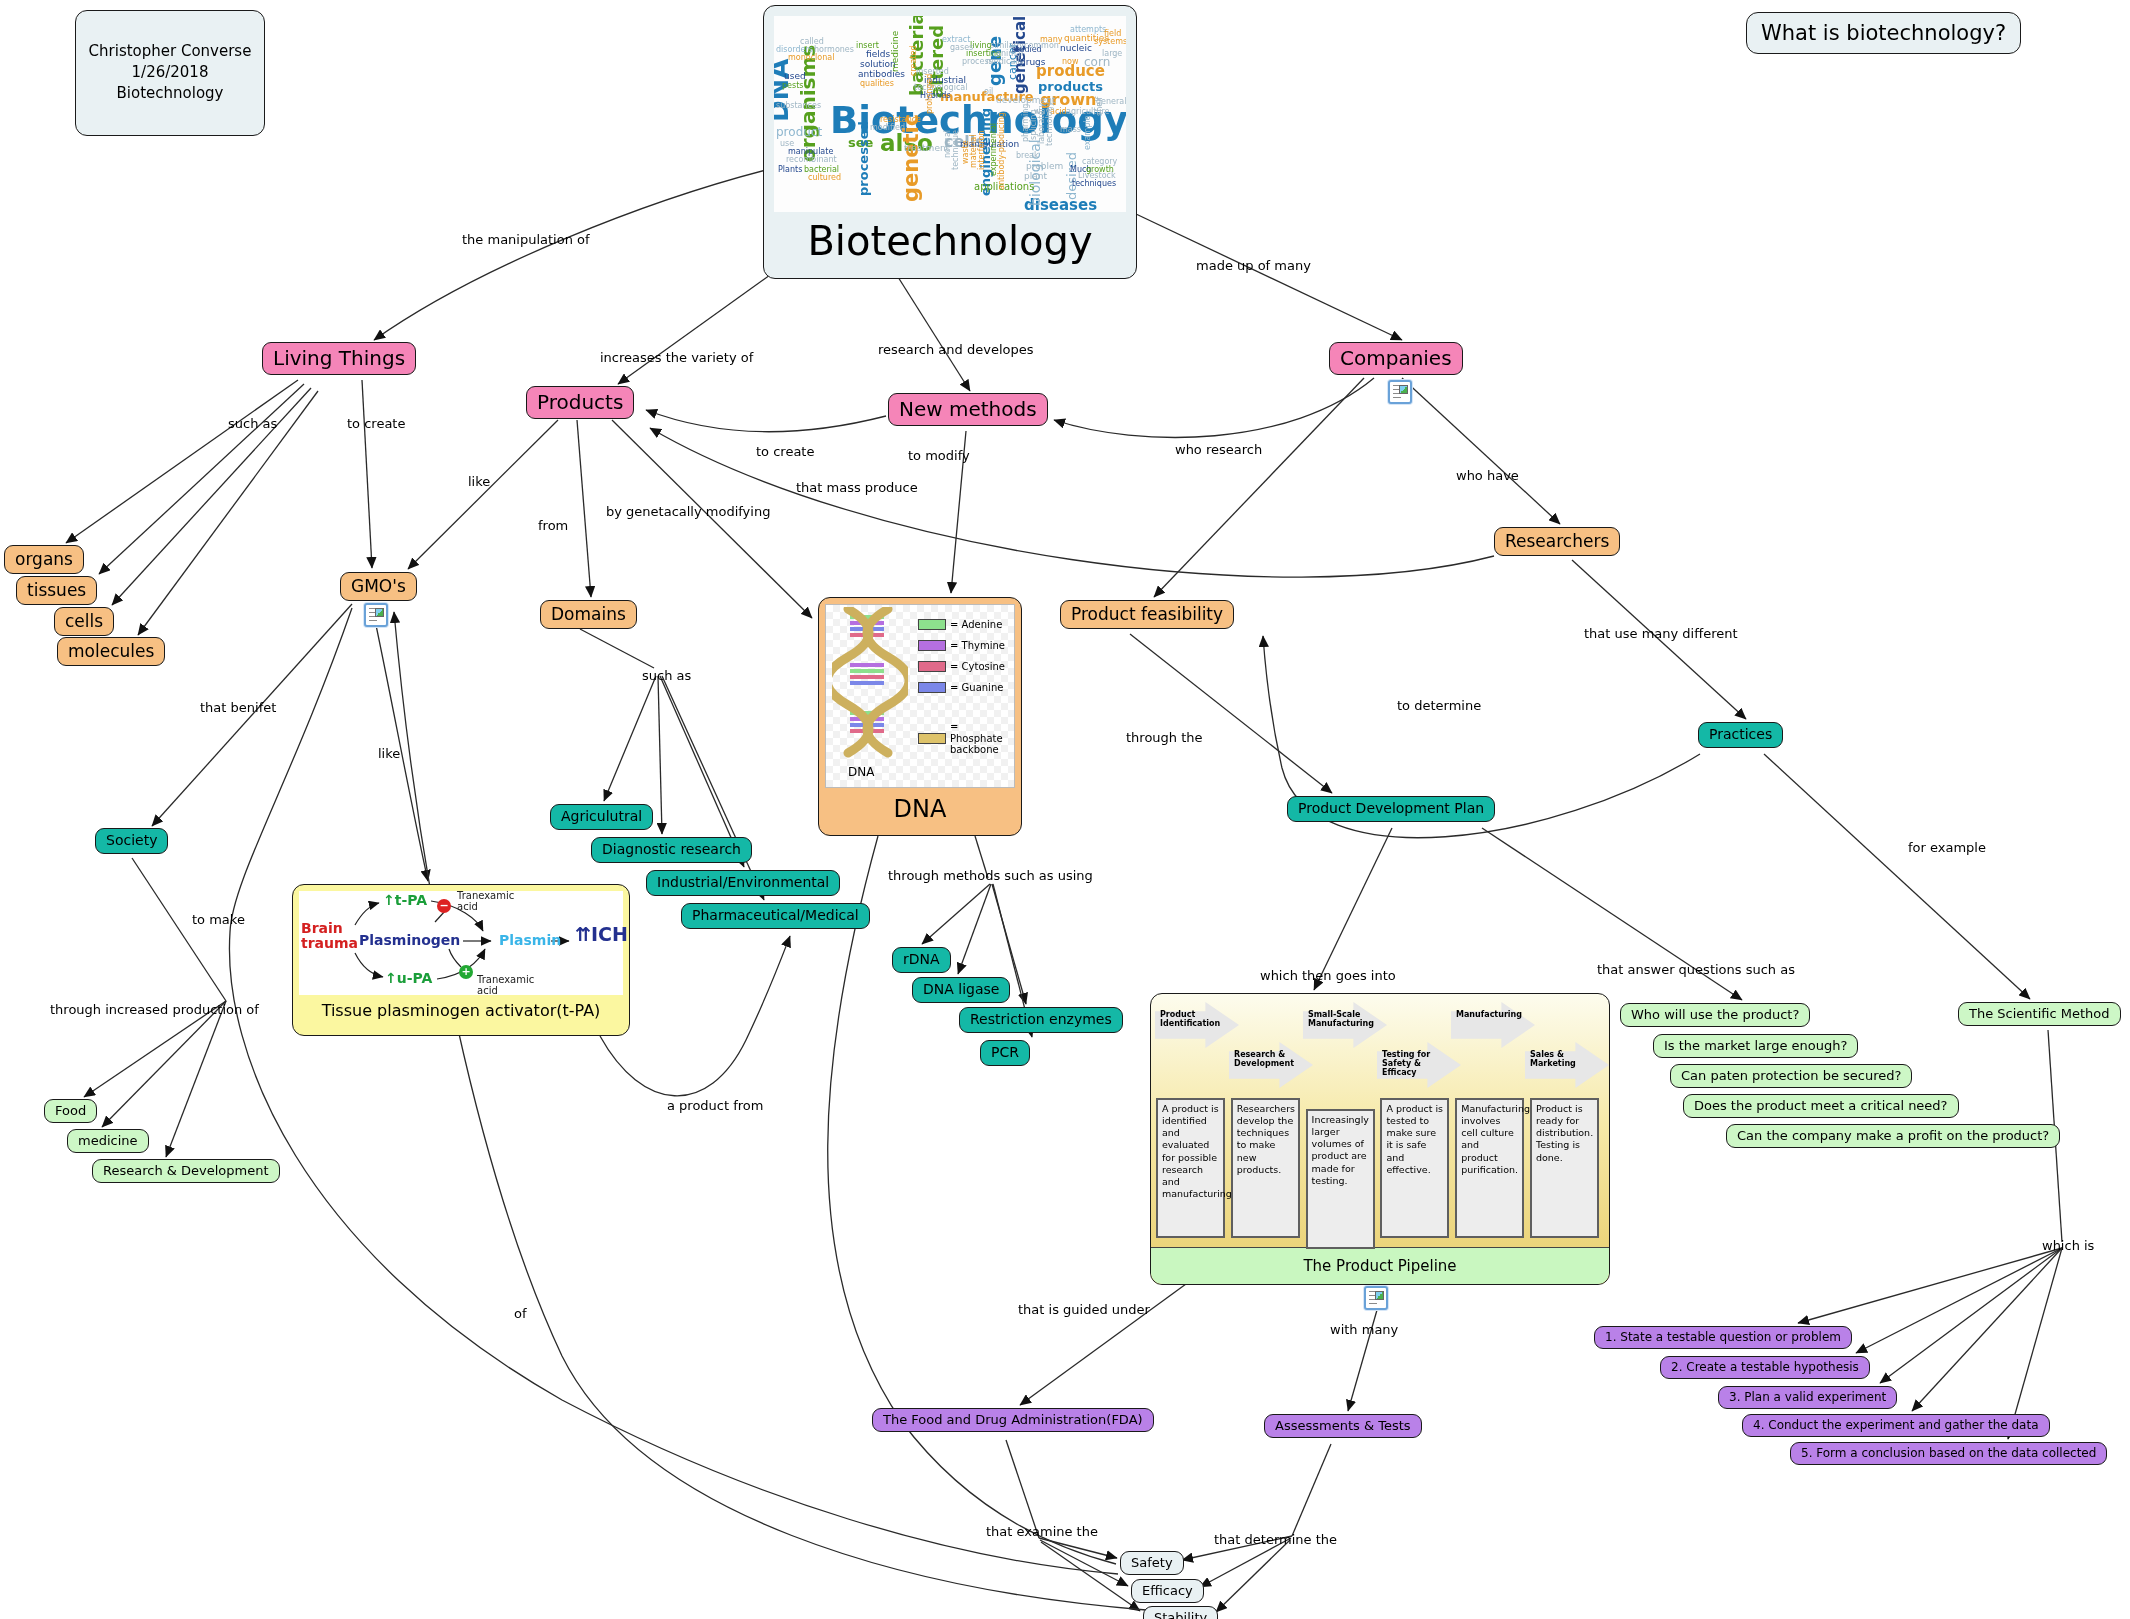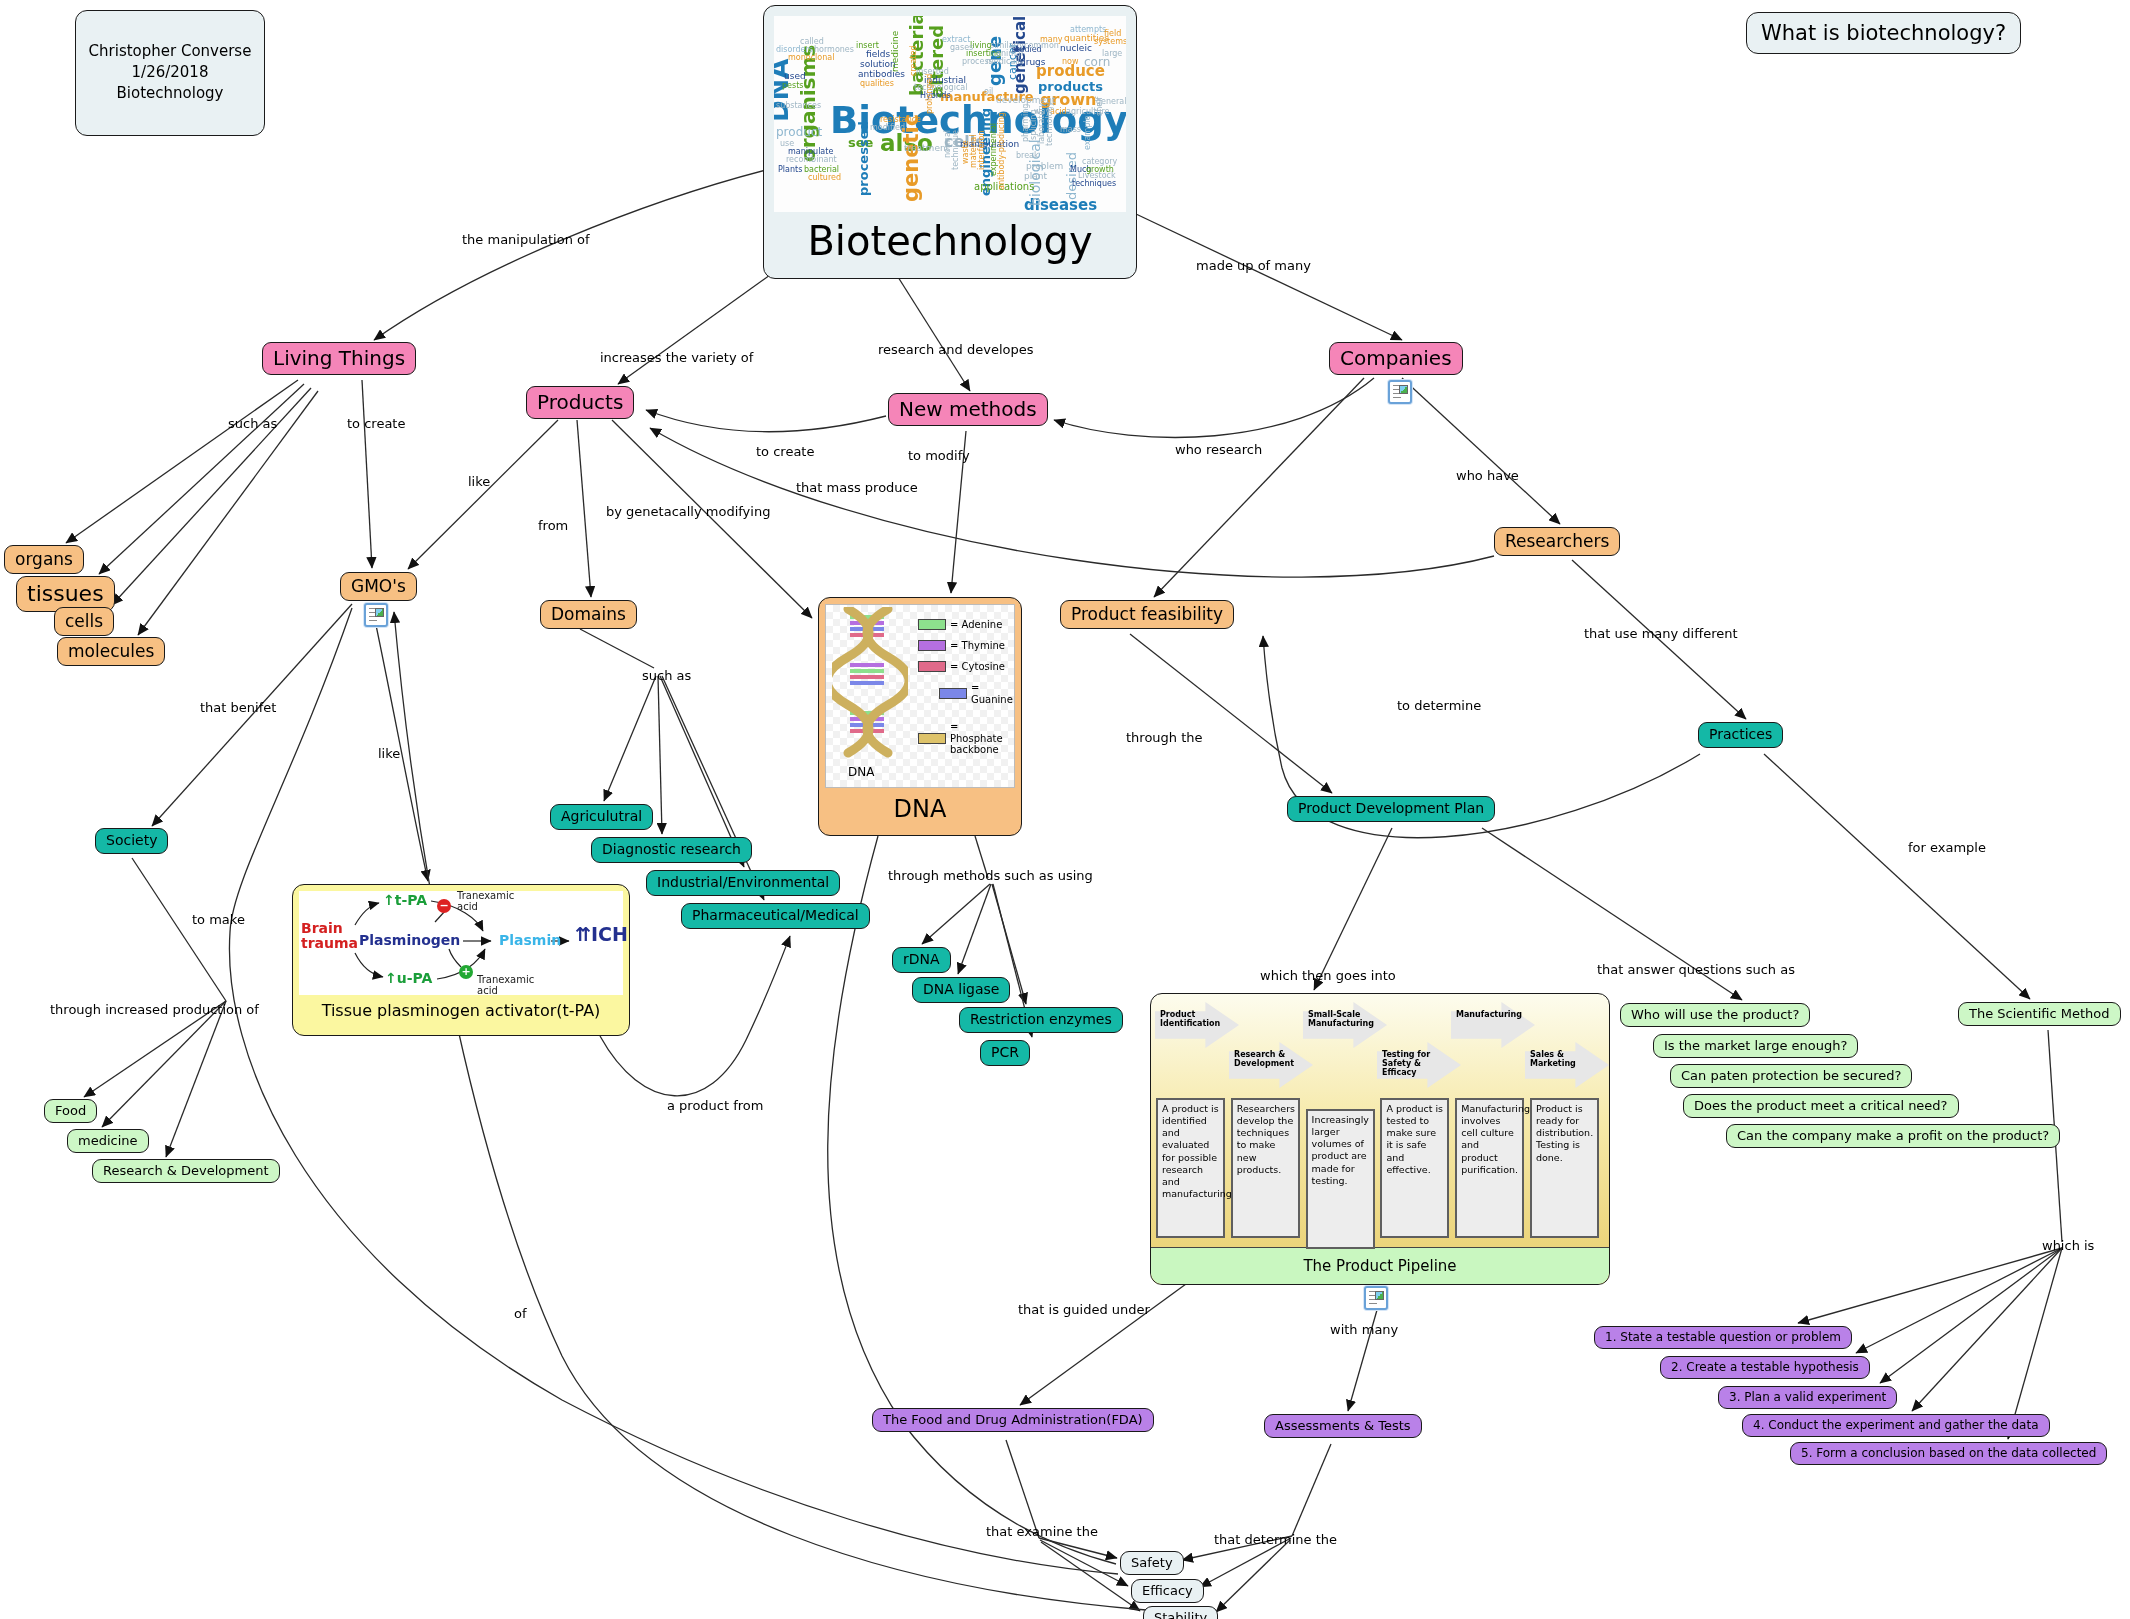--- a/index.html
+++ b/index.html
@@ -266,21 +266,21 @@
           <line x1="18" y1="124" x2="52" y2="124" stroke="#e06a8a"></line>
         </g>
         <path d="M16,2 C44,18 44,34 16,50 C-12,66 -12,82 16,98 C44,114 44,130 16,146" fill="none" stroke="#cdb05e" stroke-width="9" stroke-linecap="round"></path>
         <path d="M56,2 C28,18 28,34 56,50 C84,66 84,82 56,98 C28,114 28,130 56,146" fill="none" stroke="#cdb05e" stroke-width="9" stroke-linecap="round"></path>
       </svg>
       <div id="dna-img-label">DNA</div>
       <div id="dna-legend">
           <div class="lg-item" style="left: 92px; top: 14px;"><div class="lg-sw" style="background: rgb(141, 224, 141);"></div><div>= Adenine</div></div>
           <div class="lg-item" style="left: 92px; top: 35px;"><div class="lg-sw" style="background: rgb(181, 111, 224);"></div><div>= Thymine</div></div>
           <div class="lg-item" style="left: 92px; top: 56px;"><div class="lg-sw" style="background: rgb(224, 106, 138);"></div><div>= Cytosine</div></div>
-          <div class="lg-item" style="left: 92px; top: 77px; padding-left: 21px;"><div class="lg-sw" style="background: rgb(123, 135, 232);"></div><div>= Guanine</div></div>
+          <div class="lg-item" style="left: 92px; top: 77px;"><div class="lg-sw" style="background: rgb(123, 135, 232);"></div><div>= Guanine</div></div>
           <div class="lg-item" style="left: 92px; top: 116px;"><div class="lg-sw" style="background: rgb(222, 195, 106);"></div><div>= Phosphate
 backbone</div></div>
         </div>
     </div>
     <div id="dna-title">DNA</div>
   </div>
 
   <div id="tpa-node" class="bigbox" style="left:292px;top:884px;width:336px;height:150px;">
     <div id="tpa-inner">
       <svg width="324" height="104" style="position:absolute;left:0;top:0;">
@@ -343,21 +343,21 @@
     <div id="pipeline-strip">
       <span>The Product Pipeline</span>
     </div>
   </div>
 
 <div class="node pink" style="left: 262px; top: 342px; font-size: 20px;">Living Things</div>
     <div class="node pink" style="left: 526px; top: 386px; font-size: 20px;">Products</div>
     <div class="node pink" style="left: 888px; top: 393px; font-size: 20px;">New methods</div>
     <div class="node pink" style="left: 1329px; top: 342px; font-size: 20px;">Companies</div>
     <div class="node orange" style="left: 4px; top: 545px; font-size: 17px;">organs</div>
-    <div class="node orange" style="left: 16px; top: 576px; font-size: 22px; border-radius: 10px;">tissues</div>
+    <div class="node orange" style="left: 16px; top: 576px; font-size: 17px;">tissues</div>
     <div class="node orange" style="left: 54px; top: 607px; font-size: 17px;">cells</div>
     <div class="node orange" style="left: 57px; top: 637px; font-size: 17px;">molecules</div>
     <div class="node orange" style="left: 340px; top: 572px; font-size: 17px;">GMO's</div>
     <div class="node orange" style="left: 540px; top: 600px; font-size: 17px;">Domains</div>
     <div class="node orange" style="left: 1060px; top: 600px; font-size: 17px;">Product feasibility</div>
     <div class="node orange" style="left: 1494px; top: 527px; font-size: 17px;">Researchers</div>
     <div class="node yellow" style="left: 1698px; top: 722px; font-size: 14px;">Practices</div>
     <div class="node yellow" style="left: 95px; top: 828px; font-size: 14px;">Society</div>
     <div class="node yellow" style="left: 1287px; top: 796px; font-size: 14px;">Product Development Plan</div>
     <div class="node yellow" style="left: 550px; top: 804px; font-size: 14px;">Agriculutral</div>

